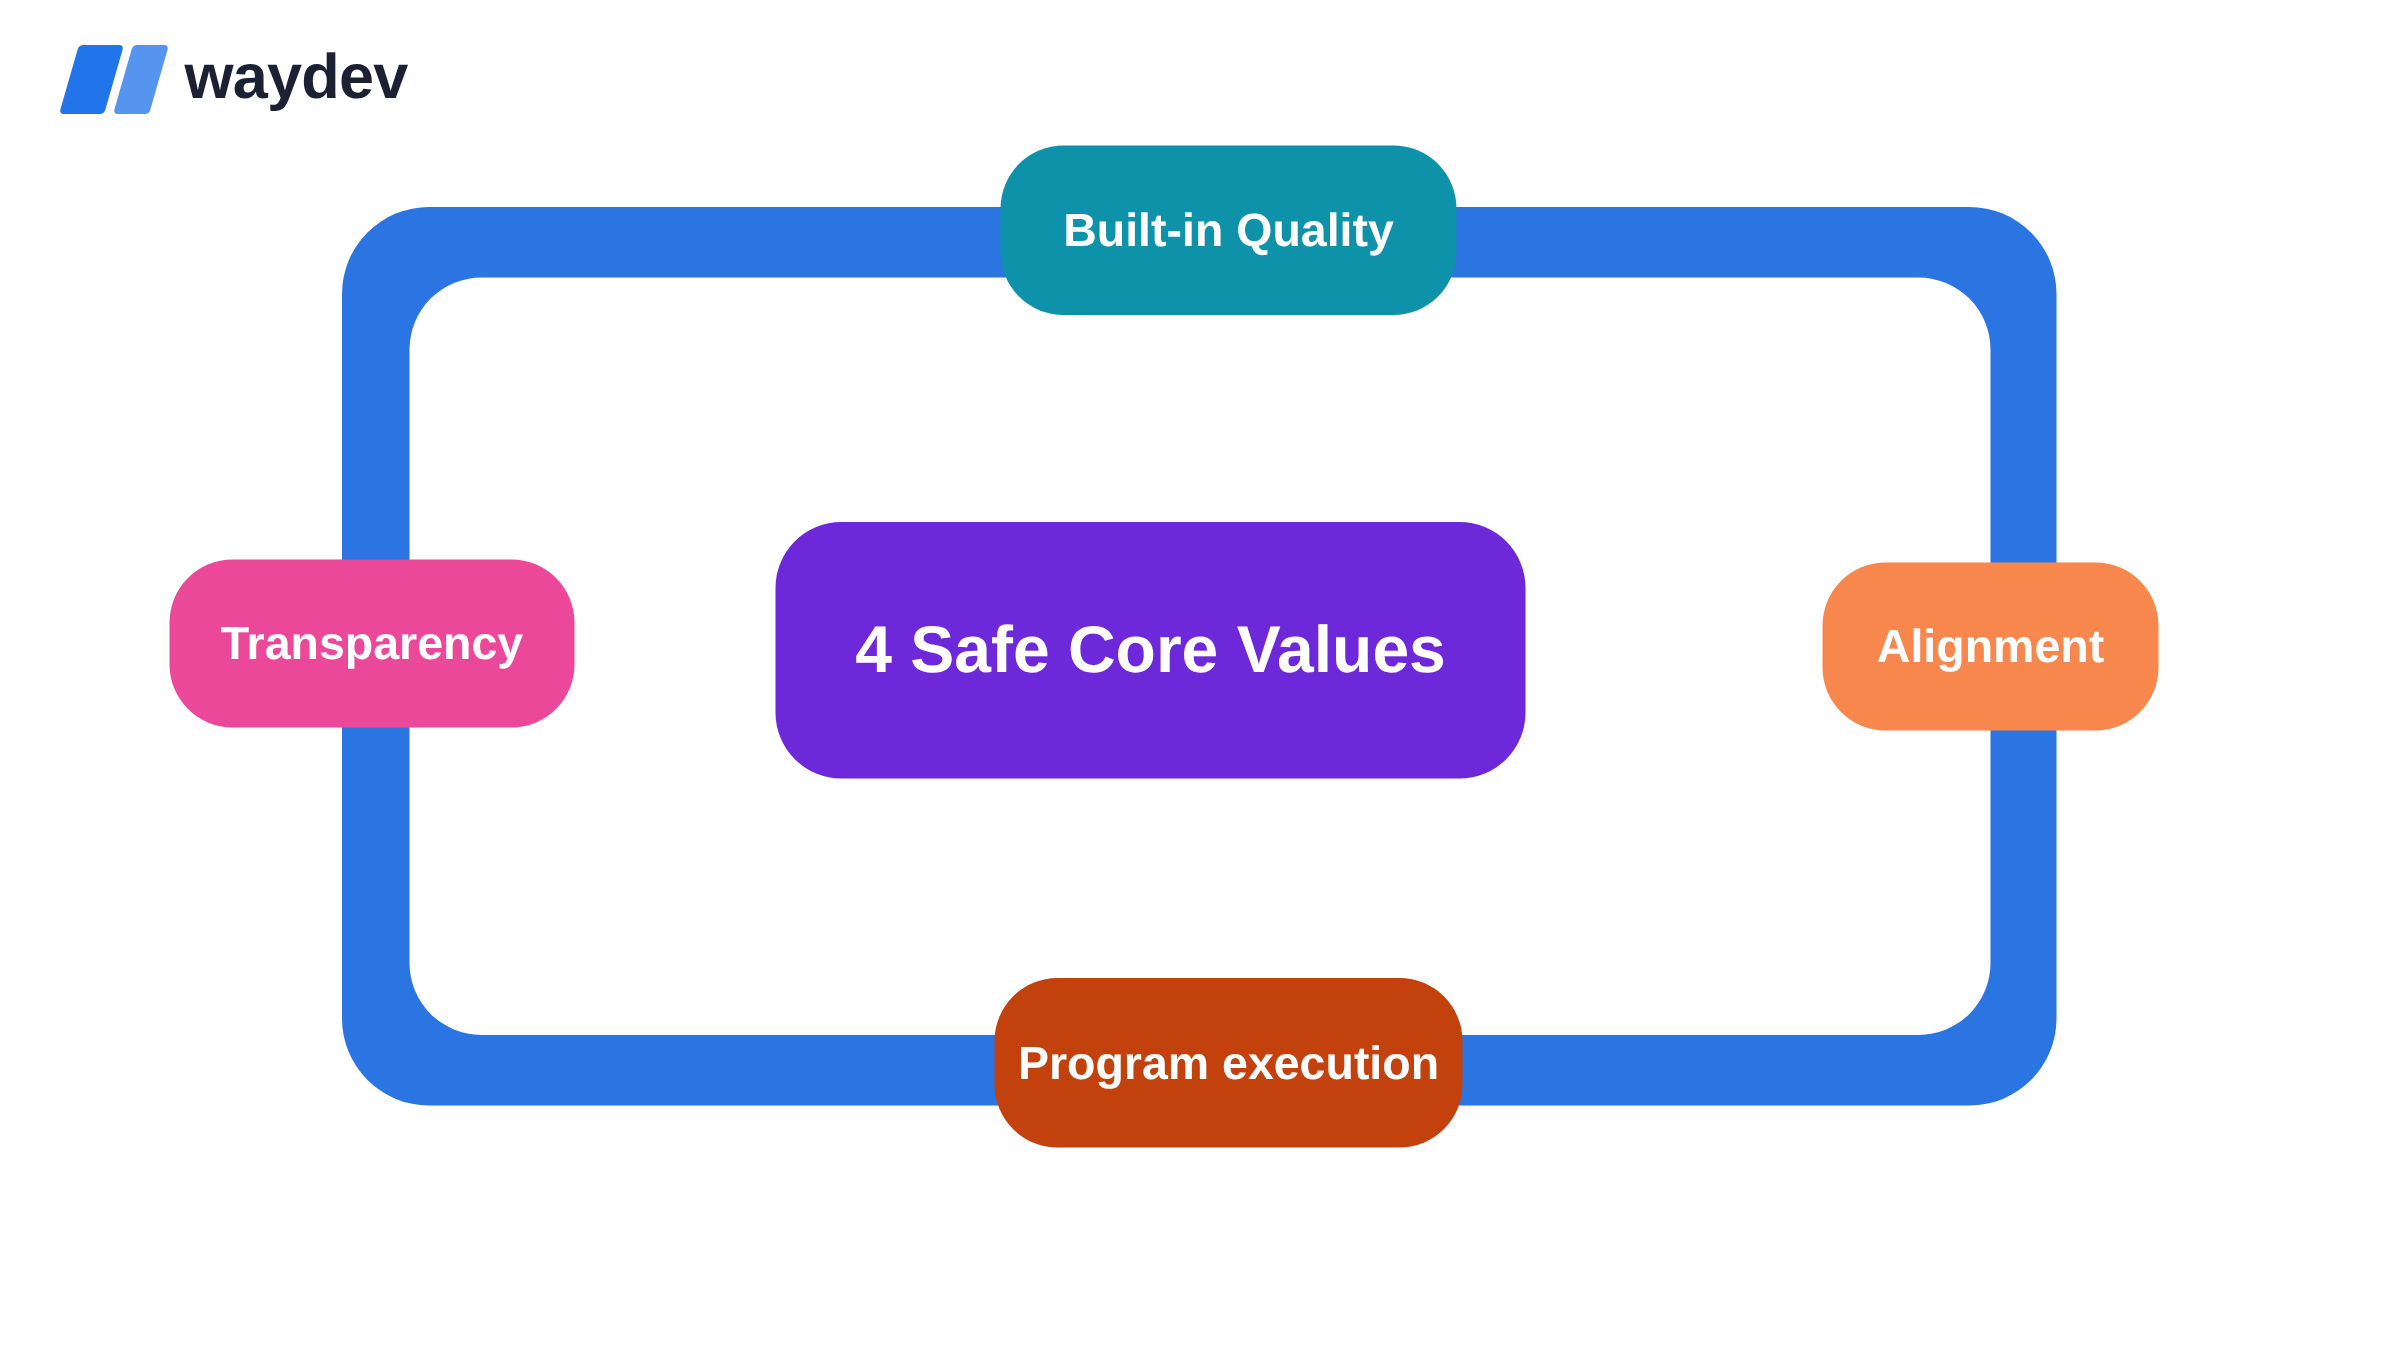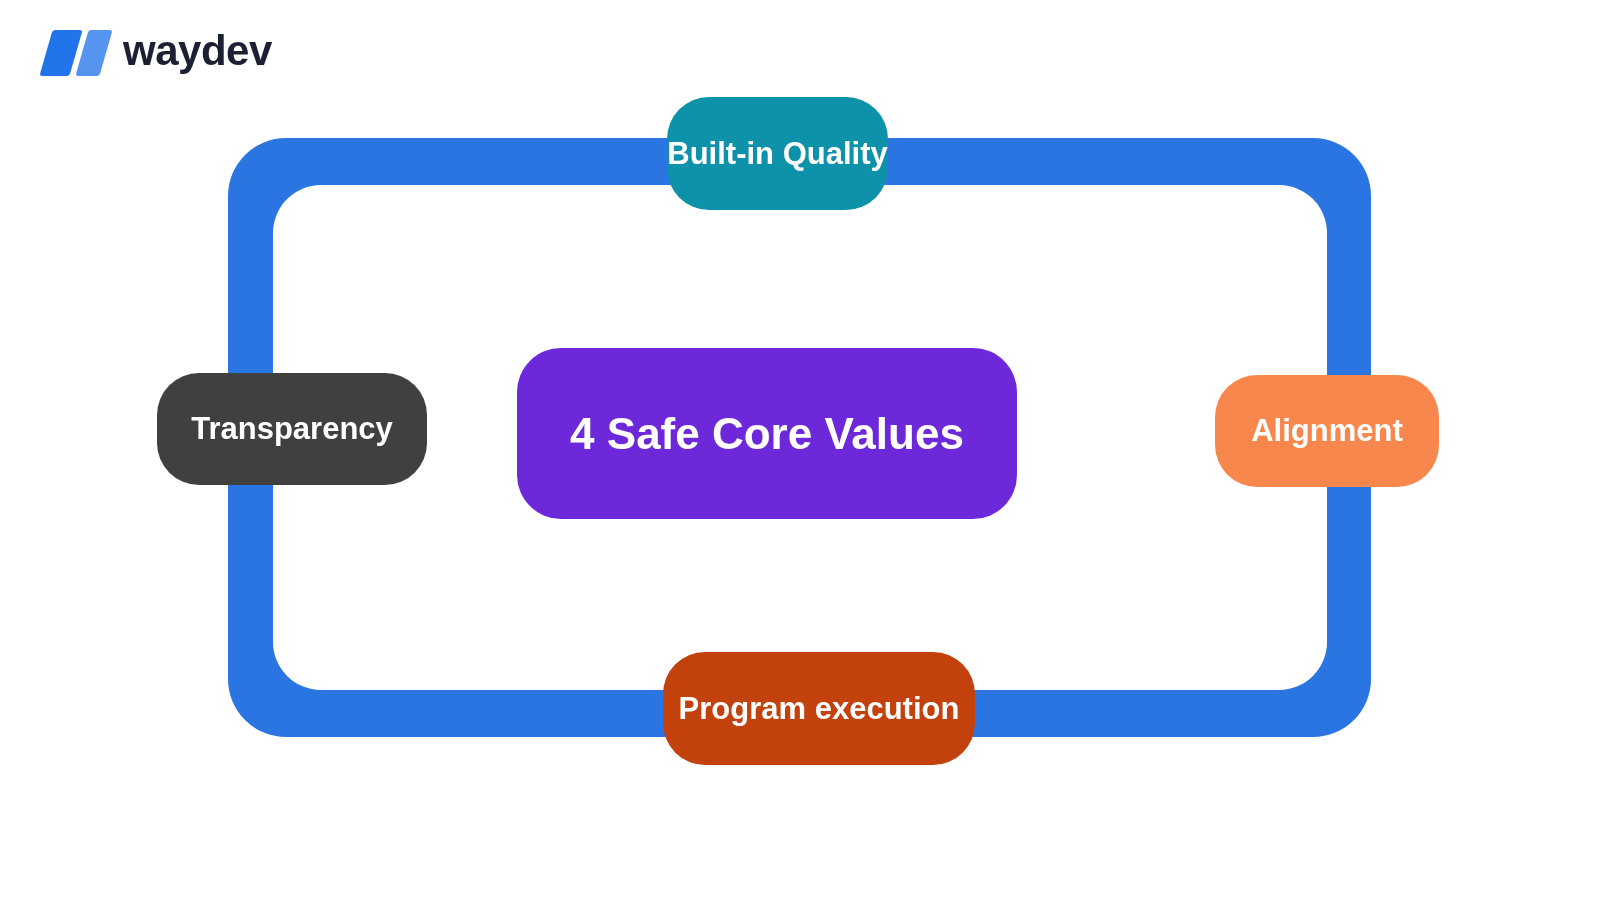--- a/index.html
+++ b/index.html
@@ -46,21 +46,21 @@
   
   .node {
     position: absolute;
     display: flex; align-items: center; justify-content: center;
     color: #ffffff; font-weight: 700;
     border-radius: 42px;
     text-align: center;
   }
   .badge { font-size: 31px; }
   .node-center   { left: 517px; top: 348px; width: 500px; height: 171px; font-size: 44px; border-radius: 44px; }
-  .node-top      { left: 667px; top:  97px; width: 221px; height: 113px; }
+  .node-top      { left: 667px; top:  97px; width: 304px; height: 113px; }
   .node-left     { left: 113px; top: 373px; width: 270px; height: 112px; }
   .node-right    { left: 1215px; top: 375px; width: 224px; height: 112px; }
   .node-bottom   { left: 663px; top: 652px; width: 312px; height: 113px; }
 </style>
 </head>
 <body>
 
 <div class="canvas">
 
   <div class="logo">
@@ -72,21 +72,21 @@
   </div>
 
   <div class="frame" style="background-color: rgb(42, 117, 226);">
     <div class="frame-inner"></div>
   </div>
 
   <div class="node badge node-top" style="background-color: rgb(13, 146, 170);">
     <span>Built-in Quality</span>
   </div>
 
-  <div class="node badge node-left" style="background-color: #404040; margin-left: 44px;">
+  <div class="node badge node-left" style="background-color: #ec4899;">
     <span>Transparency</span>
   </div>
 
   <div class="node badge node-right" style="background-color: rgb(248, 135, 77);">
     <span>Alignment</span>
   </div>
 
   <div class="node badge node-bottom" style="background-color: #c2410c;">
     <span>Program execution</span>
   </div>

